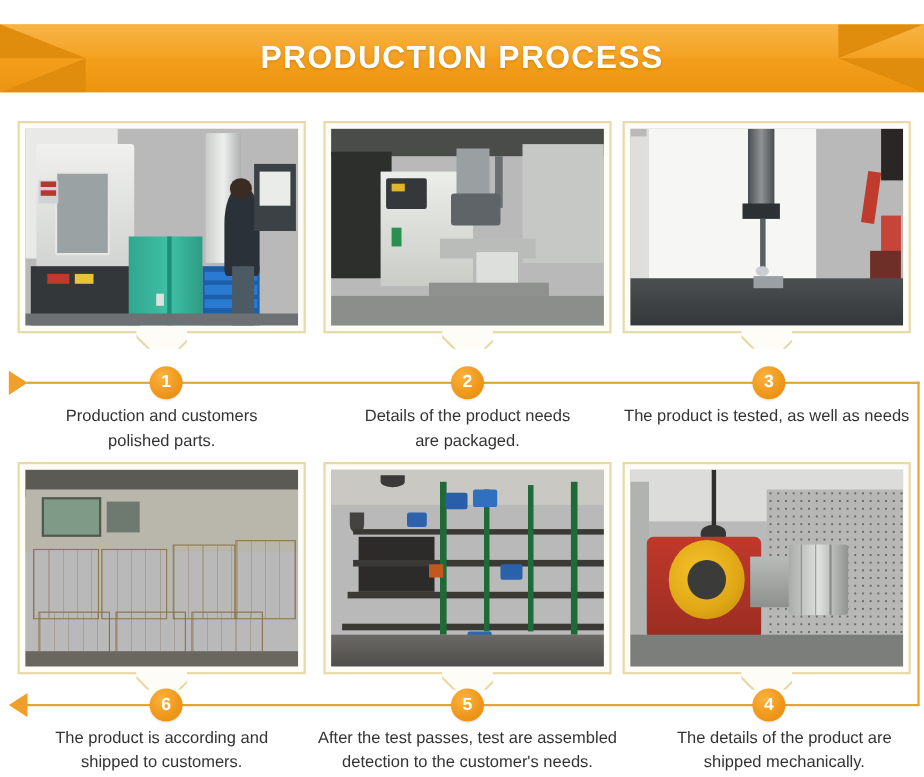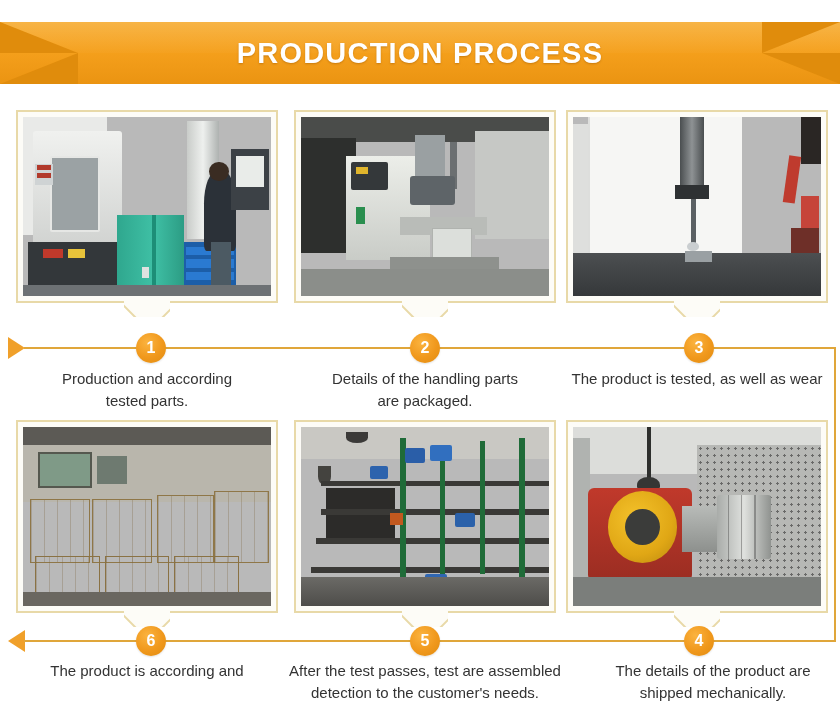--- a/index.html
+++ b/index.html
@@ -383,29 +383,29 @@
 
   <div class="arrow right" style="left:8px;  top:337px;"></div>
   <div class="hline" style="left:24px; top:347px; width:812px;"></div>
   <div class="vline" style="left:834px; top:347px; height:294px;"></div>
 
   <div class="badge" style="left:136px; top:333px;">1</div>
   <div class="badge" style="left:410px; top:333px;">2</div>
   <div class="badge" style="left:684px; top:333px;">3</div>
 
   <div class="caption" style="left:16px;  top:368px; width:262px;">
-    <div>Production and according</div>
-    <div>tested parts.</div>
+    <div>Production and customers</div>
+    <div>polished parts.</div>
   </div>
   <div class="caption" style="left:294px; top:368px; width:262px;">
-    <div>Details of the handling parts</div>
+    <div>Details of the product needs</div>
     <div>are packaged.</div>
   </div>
   <div class="caption" style="left:556px; top:368px; width:282px;">
-    <div>The product is tested, as well as wear</div>
+    <div>The product is tested, as well as needs</div>
   </div>
 
   <div class="card" style="left:16px;  top:420px;">
     <div class="photo p4">
       <div class="pa ceil"></div>
         <div class="pa backw"></div>
       <div class="pa win"></div>
         <div class="pa win2"></div>
       <div class="pa crateA slat"></div>
         <div class="pa crateB slat"></div>
@@ -467,20 +467,21 @@
 
   <div class="arrow left" style="left:8px;  top:630px;"></div>
   <div class="hline" style="left:24px; top:640px; width:812px;"></div>
 
   <div class="badge" style="left:136px; top:626px;">6</div>
   <div class="badge" style="left:410px; top:626px;">5</div>
   <div class="badge" style="left:684px; top:626px;">4</div>
 
   <div class="caption" style="left:16px;  top:660px; width:262px;">
     <div>The product is according and</div>
+    <div>shipped to customers.</div>
   </div>
   <div class="caption" style="left:272px; top:660px; width:306px;">
     <div>After the test passes, test are assembled</div>
     <div>detection to the customer's needs.</div>
   </div>
   <div class="caption" style="left:582px; top:660px; width:262px;">
     <div>The details of the product are</div>
     <div>shipped mechanically.</div>
   </div>
 

